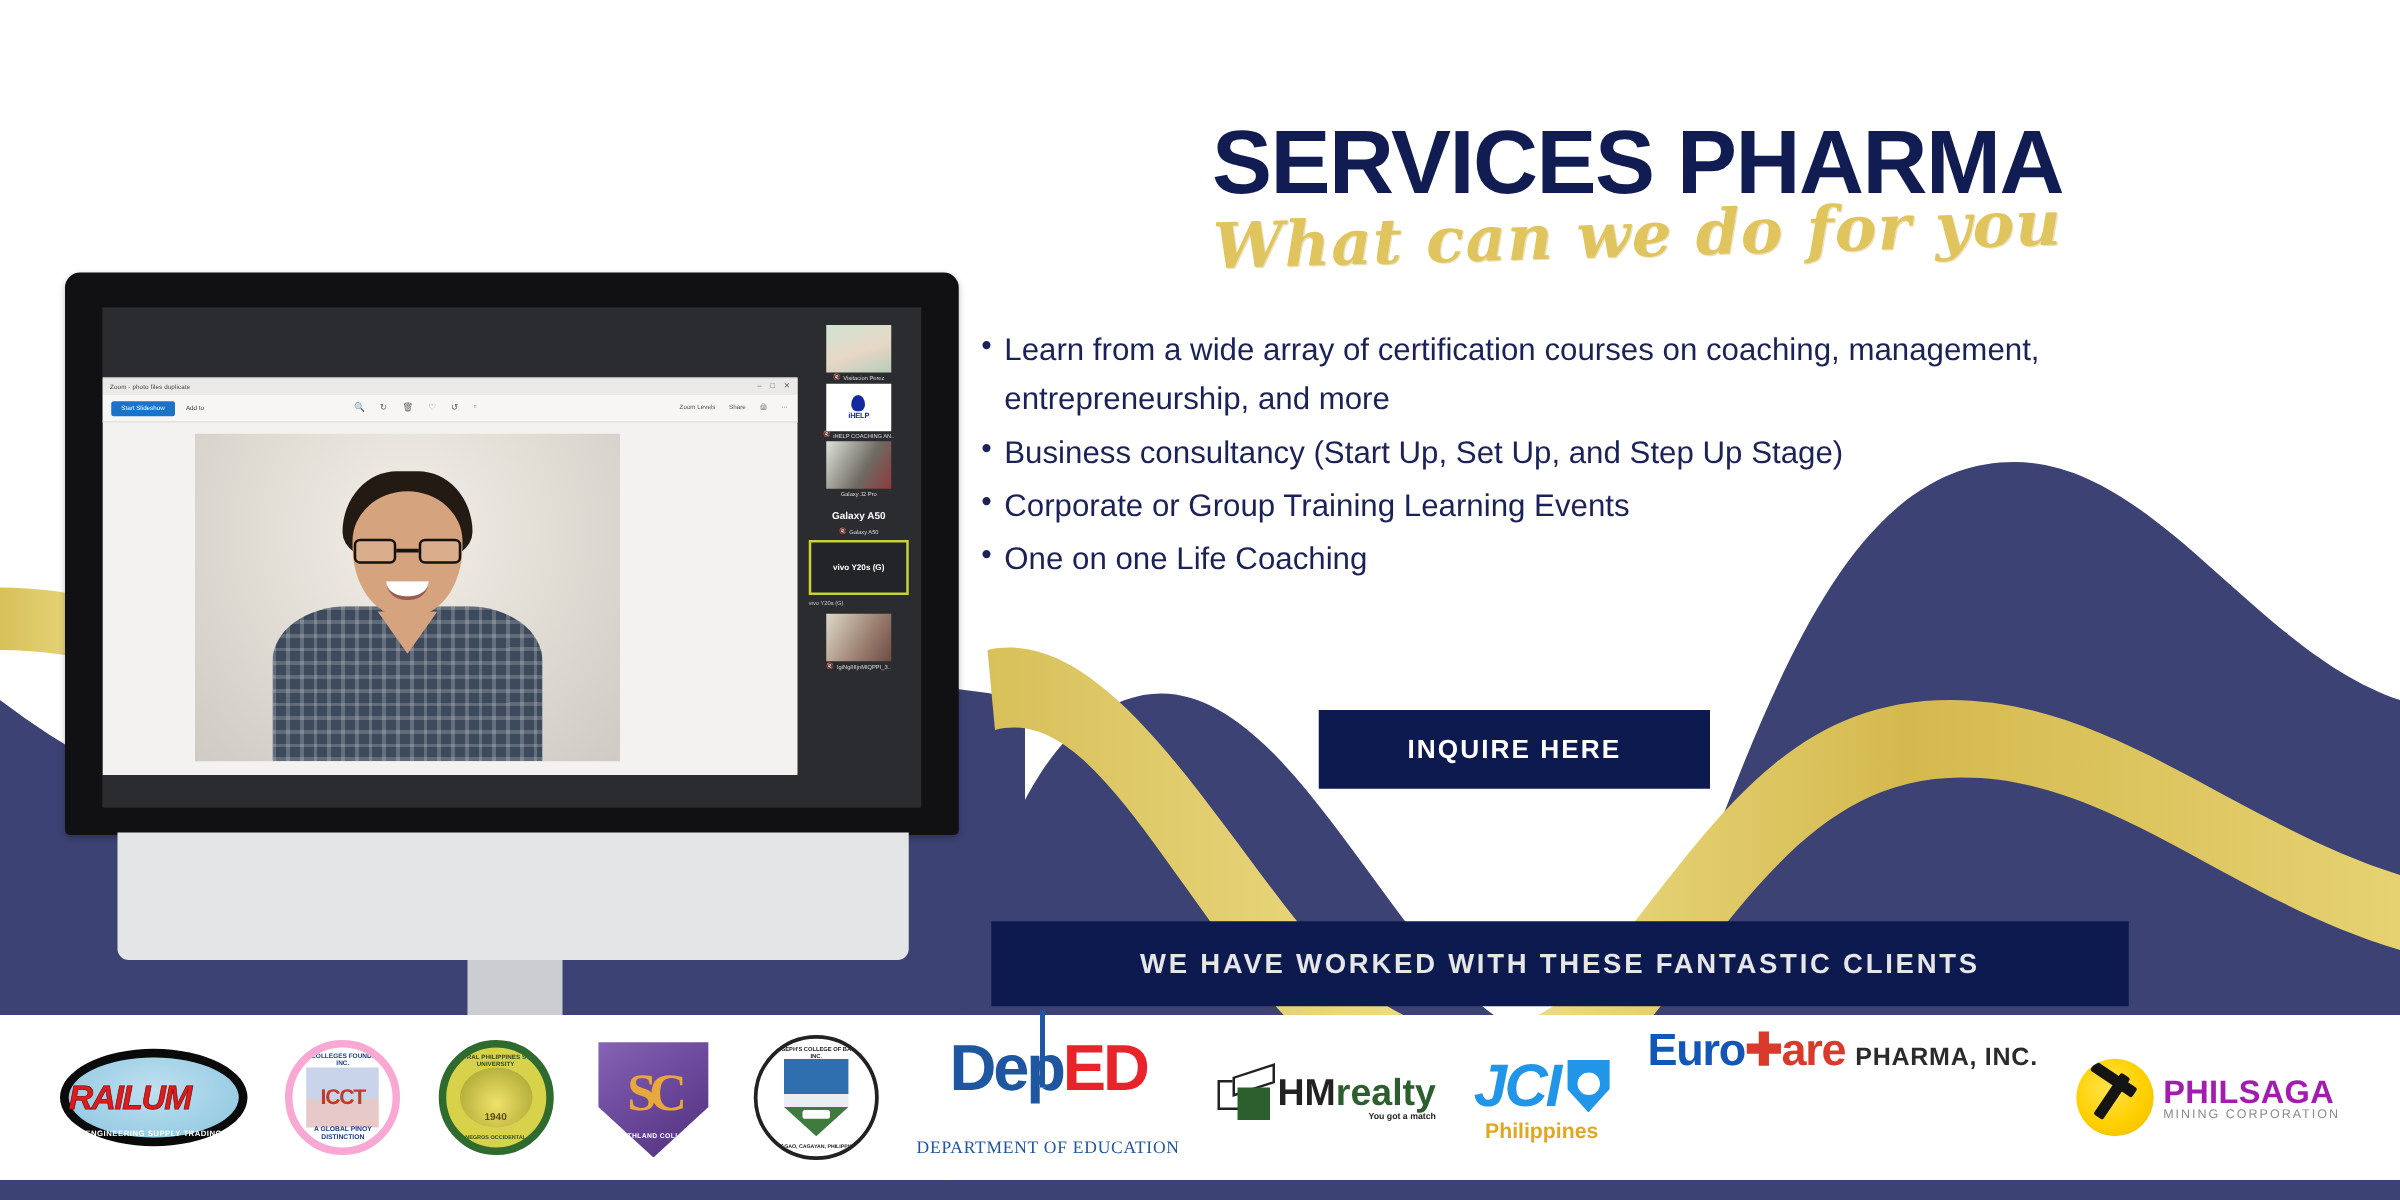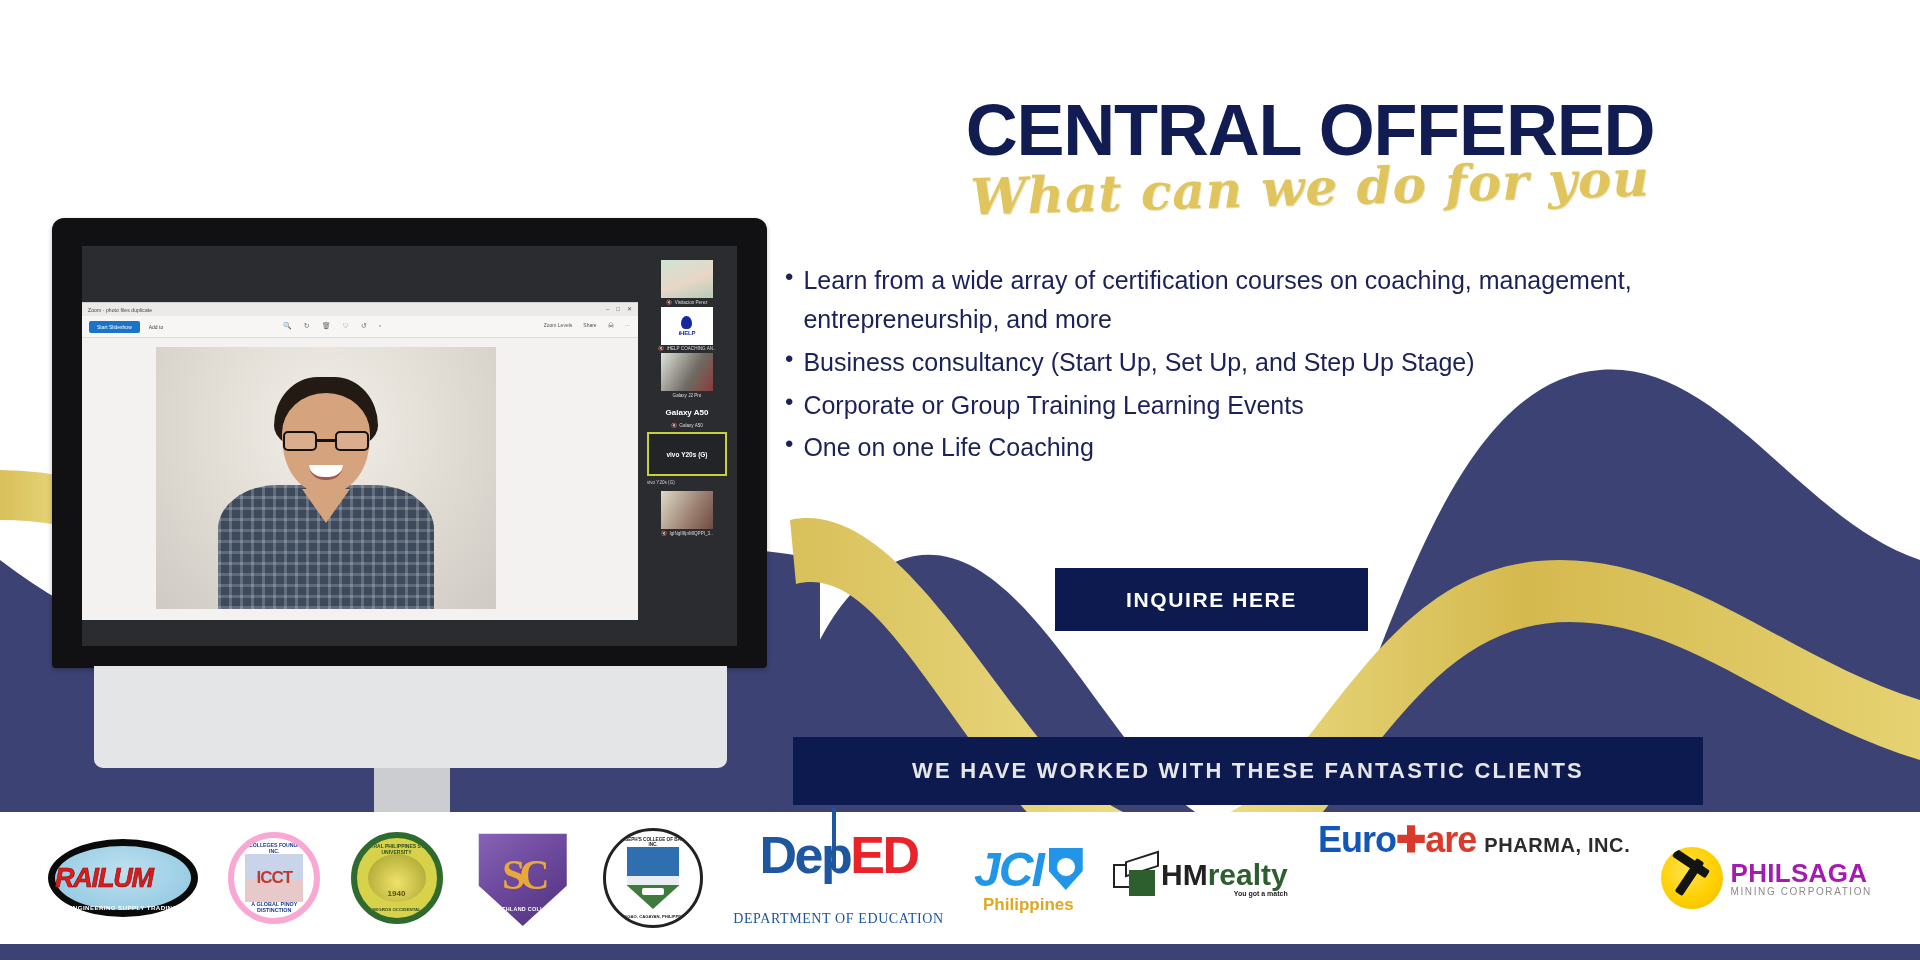--- a/index.html
+++ b/index.html
@@ -511,21 +511,21 @@
         </div>
       </div>
     </div>
 
     <div class="mon-chin"></div>
     <div class="mon-neck"></div>
     <div class="mon-foot"></div>
   </div>
 
   <div id="content">
-    <div id="headline">CENTRAL OFFERED</div>
+    <div id="headline">SERVICES PHARMA</div>
     <div id="subhead">What can we do for you</div>
 
     <div id="bullets">
       <div class="bullet">
         <span class="dot">•</span>
         <span class="txt">Learn from a wide array of certification courses on coaching, management, entrepreneurship, and more</span>
       </div>
       <div class="bullet">
         <span class="dot">•</span>
         <span class="txt">Business consultancy (Start Up, Set Up, and Step Up Stage)</span>
@@ -595,46 +595,46 @@
 
     <div class="logo lg-deped">
       <div class="wordmark">
         <span class="dep">Dep</span>
         <span class="torch">
           <span class="flame"></span><span class="stick"></span>
         </span>
         <span class="ed">ED</span>
       </div>
       <div class="tagline">DEPARTMENT OF EDUCATION</div>
-    </div>
-
-    <div class="logo lg-jci">
-      <div class="row">
-        <span class="jci">JCI</span>
-        <span class="shield">
-          <span class="globe"></span>
-        </span>
-      </div>
-      <span class="ph">Philippines</span>
     </div>
 
     <div class="logo lg-hm">
       <span class="puzzle">
         <span class="pz1"></span>
           <span class="roof"></span>
           <span class="pz2"></span>
       </span>
       <span class="txt">
         <span class="nm">
           <span class="h">HM</span><span class="m">realty</span>
         </span>
         <span class="sub">You got a match</span>
       </span>
     </div>
 
+    <div class="logo lg-jci">
+      <div class="row">
+        <span class="jci">JCI</span>
+        <span class="shield">
+          <span class="globe"></span>
+        </span>
+      </div>
+      <span class="ph">Philippines</span>
+    </div>
+
     <div class="logo lg-euro">
       <span class="euro"><span>Euro</span><span class="plus">✚</span><span class="care">are</span></span>
       <span class="pharma">PHARMA, INC.</span>
     </div>
 
     <div class="logo lg-philsaga">
       <span class="orb">
         <span class="pick"></span>
           <span class="handle"></span>
       </span>

